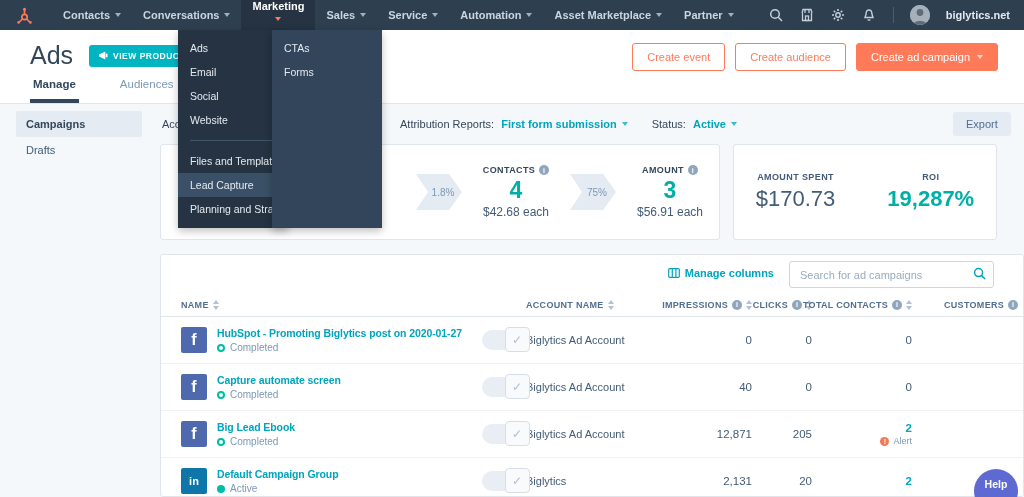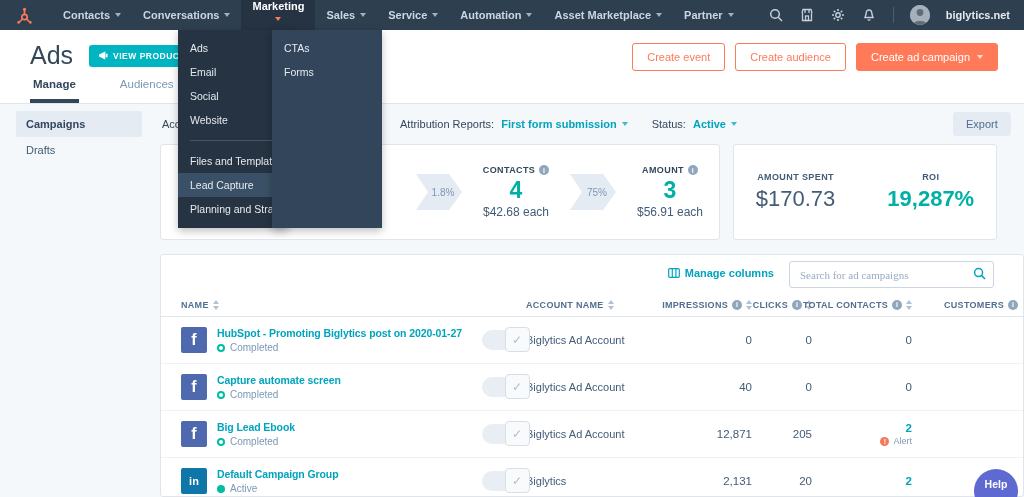--- a/index.html
+++ b/index.html
@@ -87,21 +87,21 @@
   .sum-amount{font-size:22px;color:#425b76;}
   .sum-roi{font-size:22px;font-weight:700;color:var(--color-metric,#00b0a6);}
 
   
   .table-card{left:160px;top:254px;width:864px;height:243px;overflow:hidden;}
   .table-toolbar{position:relative;height:38px;}
   .manage-cols{position:absolute;right:249px;top:12px;display:flex;align-items:center;gap:5px;
     color:var(--color-link,#00a4bd);font-size:11px;font-weight:700;cursor:pointer;}
   .search-wrap{position:absolute;right:29px;top:6px;width:205px;height:27px;}
   .search-wrap input{width:100%;height:100%;border:1px solid #cbd6e2;border-radius:3px;padding:0 28px 0 10px;
-    font-size:11px;font-family:Liberation Serif, serif;color:#33475b;outline:none;}
+    font-size:11px;font-family:Liberation Sans, sans-serif;color:#33475b;outline:none;}
   .search-wrap input::placeholder{color:#99acc2;}
   .search-wrap .mag{position:absolute;right:8px;top:6px;}
 
   .tgrid{display:grid;grid-template-columns:300px 45px 168px 60px 60px 100px 1fr;padding-left:20px;align-items:center;}
   .thead{height:24px;border-bottom:1px solid #dfe5eb;}
   .th{display:flex;align-items:center;gap:4px;font-size:9px;font-weight:700;letter-spacing:.3px;color:#516f90;
     white-space:nowrap;cursor:pointer;}
   .th.right{justify-content:flex-end;padding-right:2px;}
   .th.pad-left{padding-left:30px;}
   .sort{display:inline-flex;flex-direction:column;gap:2px;}

